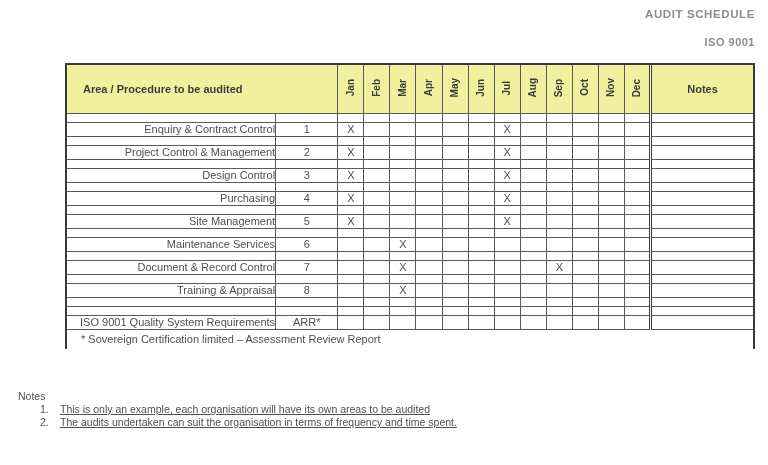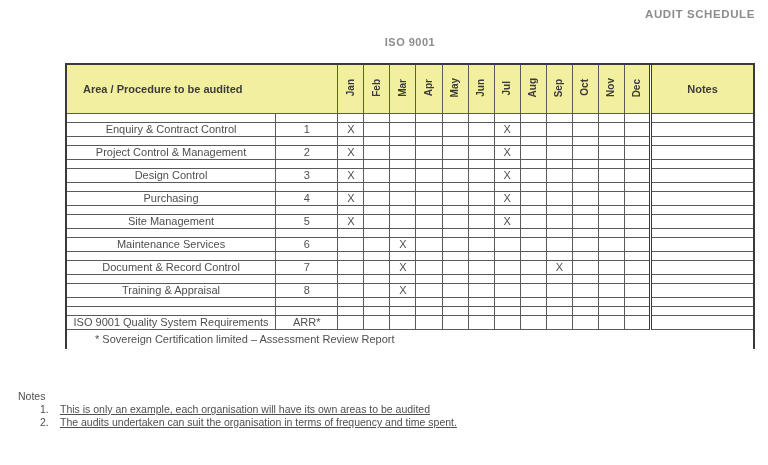--- a/index.html
+++ b/index.html
@@ -10,21 +10,21 @@
     --text-color:#4f4f4f;
     --header-text:#3c3c3c;
   }
   *{box-sizing:border-box;margin:0;padding:0;}
   html,body{width:768px;height:465px;background:#ffffff;overflow:hidden;
     font-family:"Liberation Sans","DejaVu Sans",sans-serif;}
   .page{position:relative;width:768px;height:465px;background:#fff;}
 
   .doc-title{position:absolute;left:65px;top:8px;width:690px;text-align:right;
     font-size:11.5px;font-weight:bold;letter-spacing:.6px;color:var(--title-color);}
-  .doc-subtitle{position:absolute;left:65px;top:36px;width:690px;text-align:center;
+  .doc-subtitle{position:absolute;left:65px;top:36px;width:690px;text-align:right;
     font-size:11px;font-weight:bold;letter-spacing:.5px;color:var(--title-color);}
 
   .table-wrap{position:absolute;left:65px;top:63px;width:690px;
     border:2px solid var(--border-dark);border-bottom:none;}
   table{width:100%;border-collapse:collapse;table-layout:fixed;}
   th,td{border:1px solid var(--border-mid);padding:0;overflow:hidden;white-space:nowrap;}
   th:first-child,td:first-child{border-left:none;}
   th:last-child,td:last-child{border-right:none;}
   thead th{border-top:none;margin-top:36px;}
 
@@ -32,25 +32,25 @@
     color:var(--header-text);font-weight:bold;}
   th.area-head{text-align:left;padding-left:16px;font-size:11px;}
   th.month-head{font-size:10px;}
   th.month-head .vtext{display:inline-block;writing-mode:vertical-rl;
     transform:rotate(180deg);line-height:1;}
   th.notes-head,td.notes-cell{border-left:3px double var(--border-dark);}
   th.notes-head{font-size:11px;text-align:center;}
 
   tr.spacer-row td{height:9px;}
   tr.data-row td{height:14px;font-size:11px;color:var(--text-color);vertical-align:middle;}
-  td.area-cell{text-align:center;padding-left:0;}
+  td.area-cell{text-align:right;padding-left:0;}
   td.ref-cell{text-align:center;}
   td.month-cell{text-align:center;color:#555555;}
   tr.footnote-row td{height:20px;border:none;border-top:1px solid var(--border-mid);
-    font-size:11px;color:var(--text-color);text-align:left;padding-left:28px;
+    font-size:11px;color:var(--text-color);text-align:left;padding-left:14px;
     vertical-align:middle;}
 
   .notes-area{position:absolute;left:18px;top:390px;font-size:10.5px;color:var(--text-color);}
   .notes-heading{line-height:13px;}
   .note-item{display:flex;padding-left:22px;line-height:13px;}
   .note-num{width:14px;flex:0 0 14px;}
   .note-text{padding-left:6px;text-decoration:underline;}
 </style>
 </head>
 <body>

